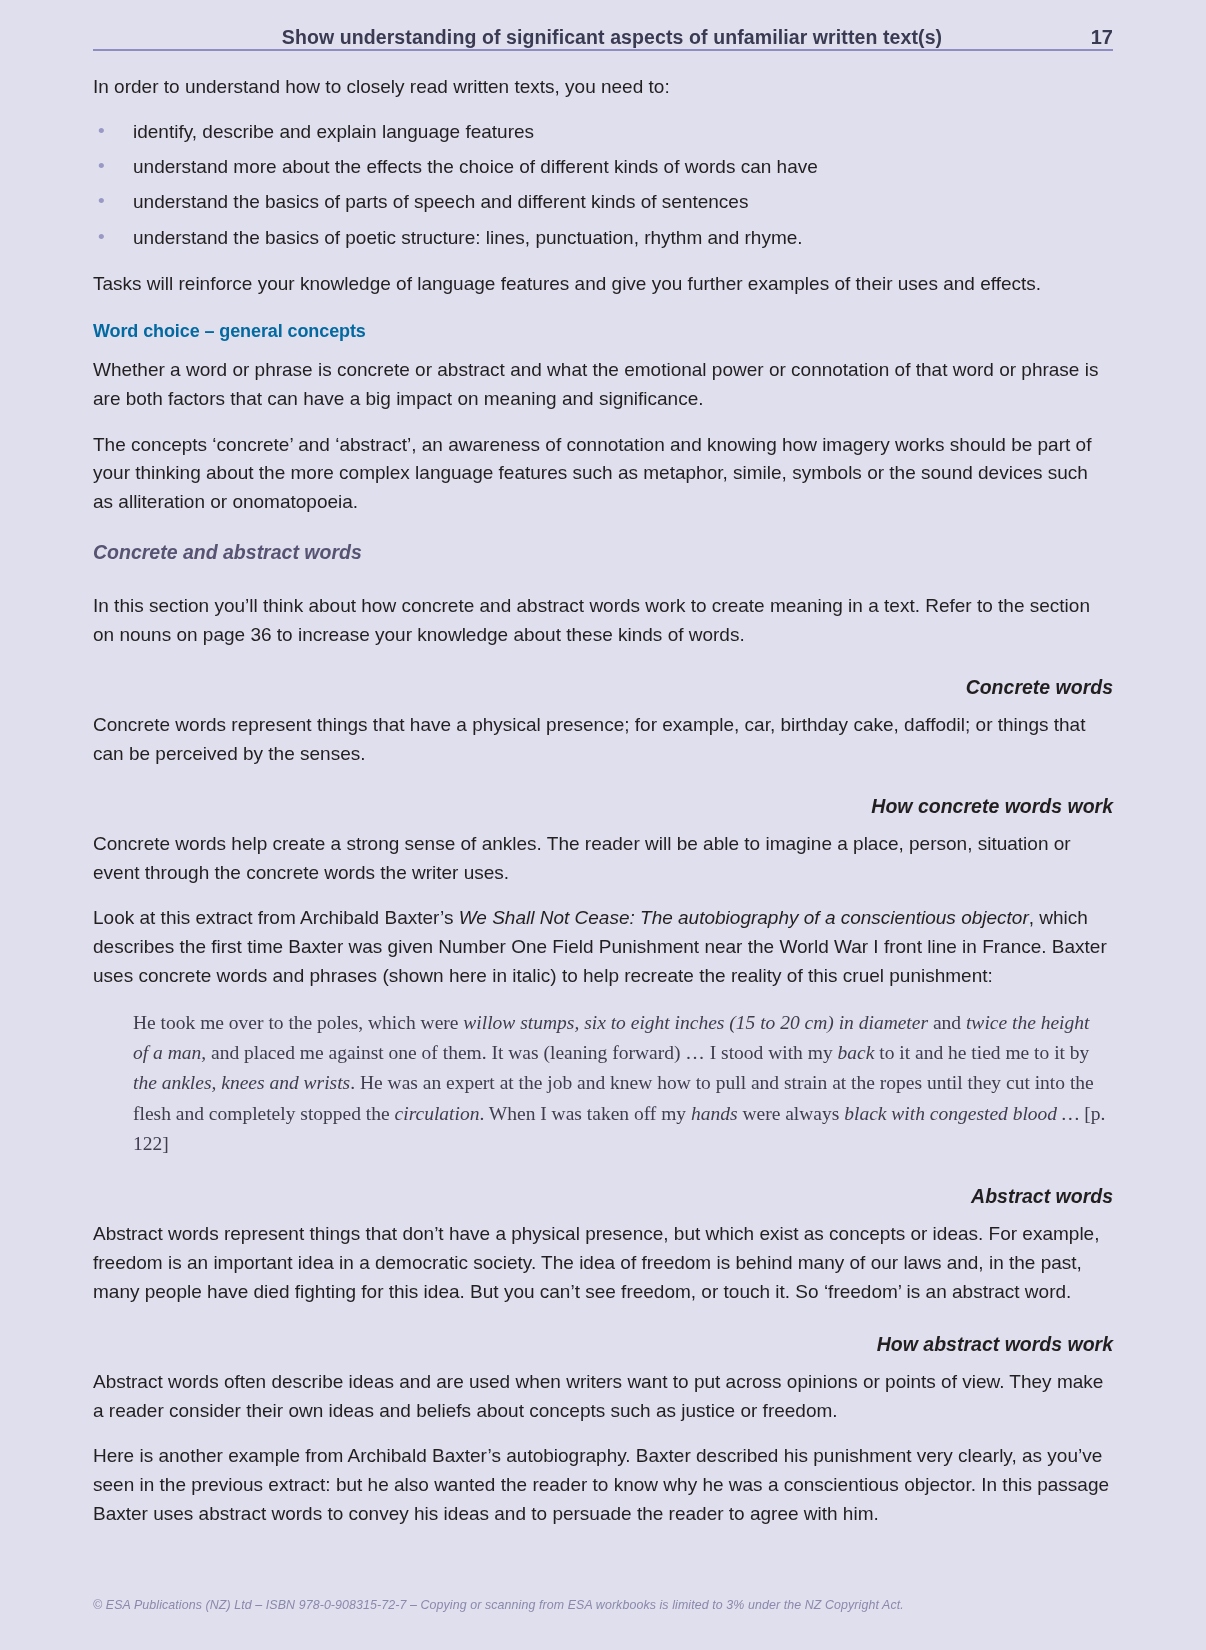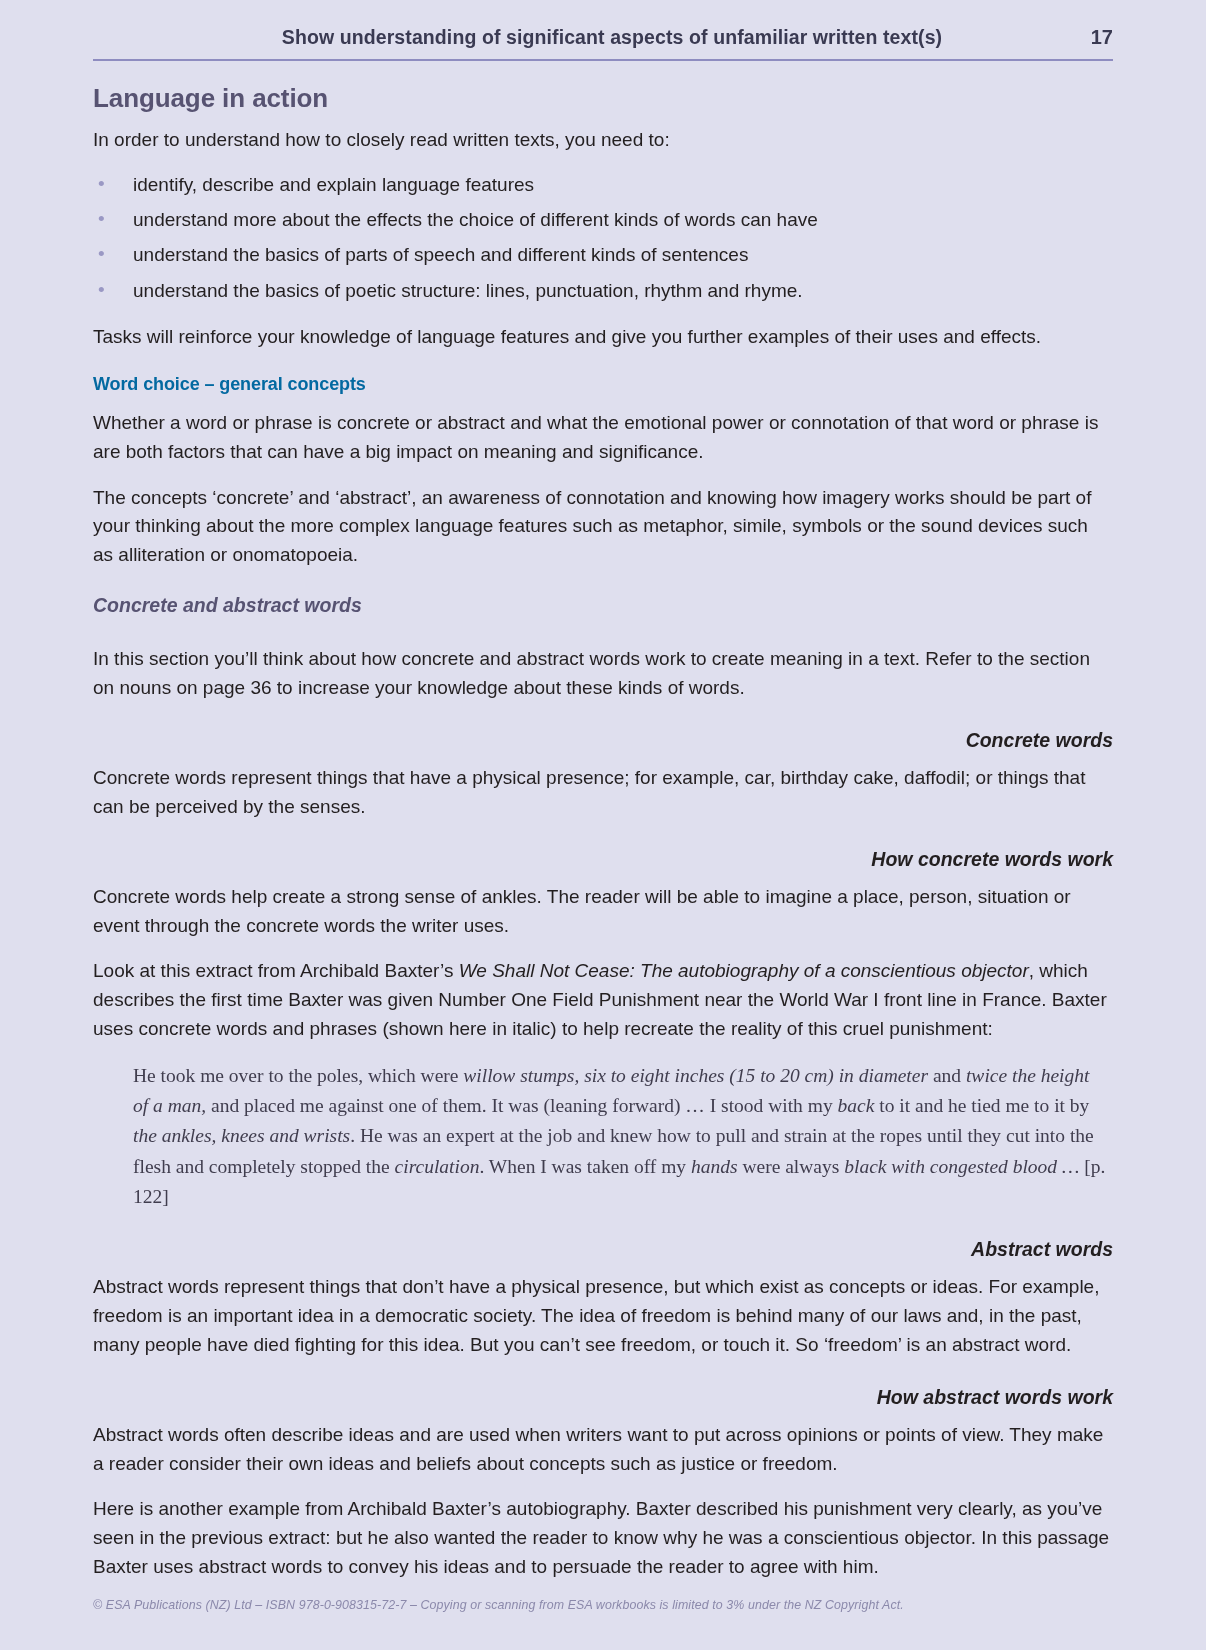--- a/index.html
+++ b/index.html
@@ -21,21 +21,21 @@
     box-sizing: border-box;
     padding: 0 93px 0 93px;
   }
   
   .header {
     display: flex;
     align-items: flex-start;
     justify-content: flex-end;
     padding-top: 26px;
     border-bottom: 2px solid #8e8cc0;
-    padding-bottom: 10px;
+    padding-bottom: 0;
   }
   .header-title {
     font-size: 19.5px;
     font-weight: bold;
     color: #3a3a52;
     letter-spacing: 0.1px;
     flex: 1;
     text-align: center;
     padding-left: 58px;
   }
@@ -135,21 +135,20 @@
 
 <div class="page">
 
   <div class="header">
     <div class="header-title">Show understanding of significant aspects of unfamiliar written text(s)</div>
     <div class="header-page">17</div>
   </div>
 
   <div class="content">
 
-    <h1 class="sec-title">Language in action</h1>
 
     <p class="body tight">In order to understand how to closely read written texts, you need to:</p>
 
     <ul class="bullets">
       <li><span>identify, describe and explain language features</span></li>
       <li><span>understand more about the effects the choice of different kinds of words can have</span></li>
       <li><span>understand the basics of parts of speech and different kinds of sentences</span></li>
       <li><span>understand the basics of poetic structure: lines, punctuation, rhythm and rhyme.</span></li>
     </ul>
 

